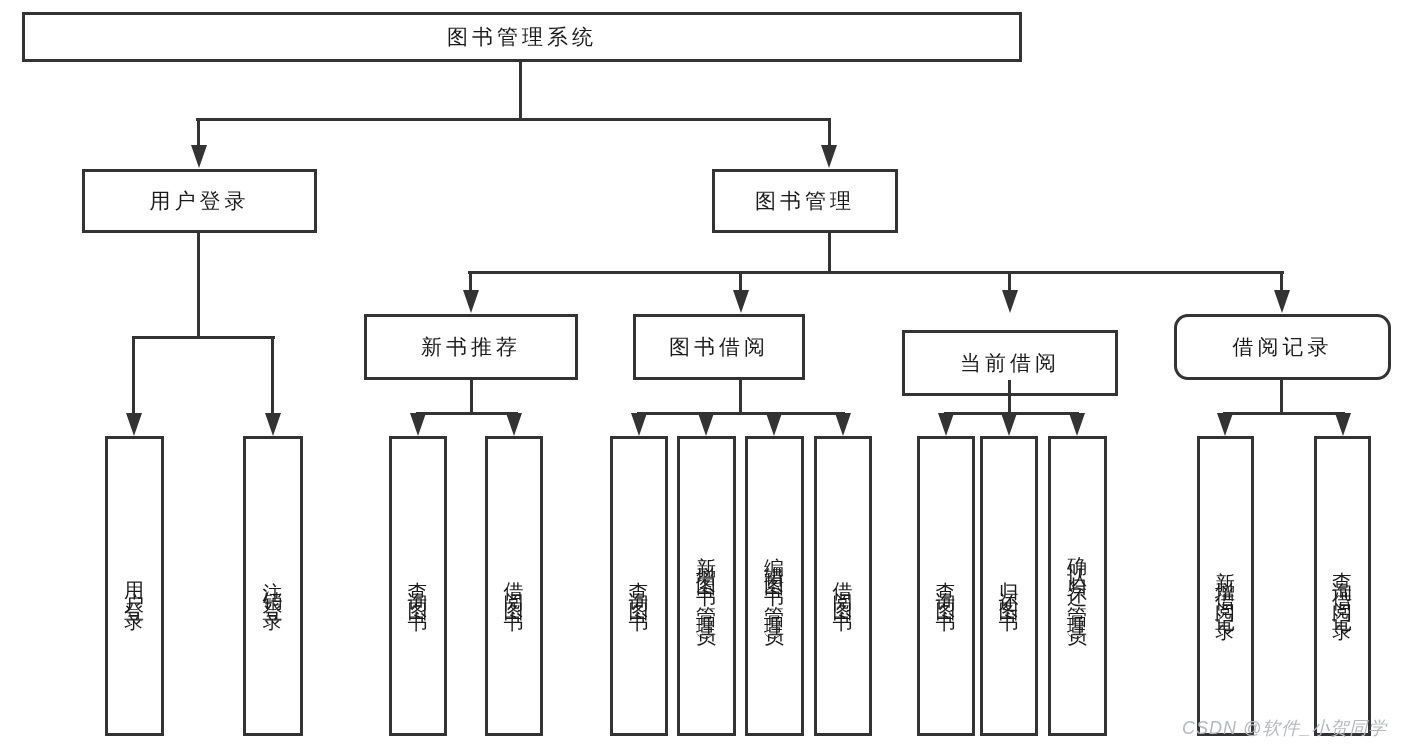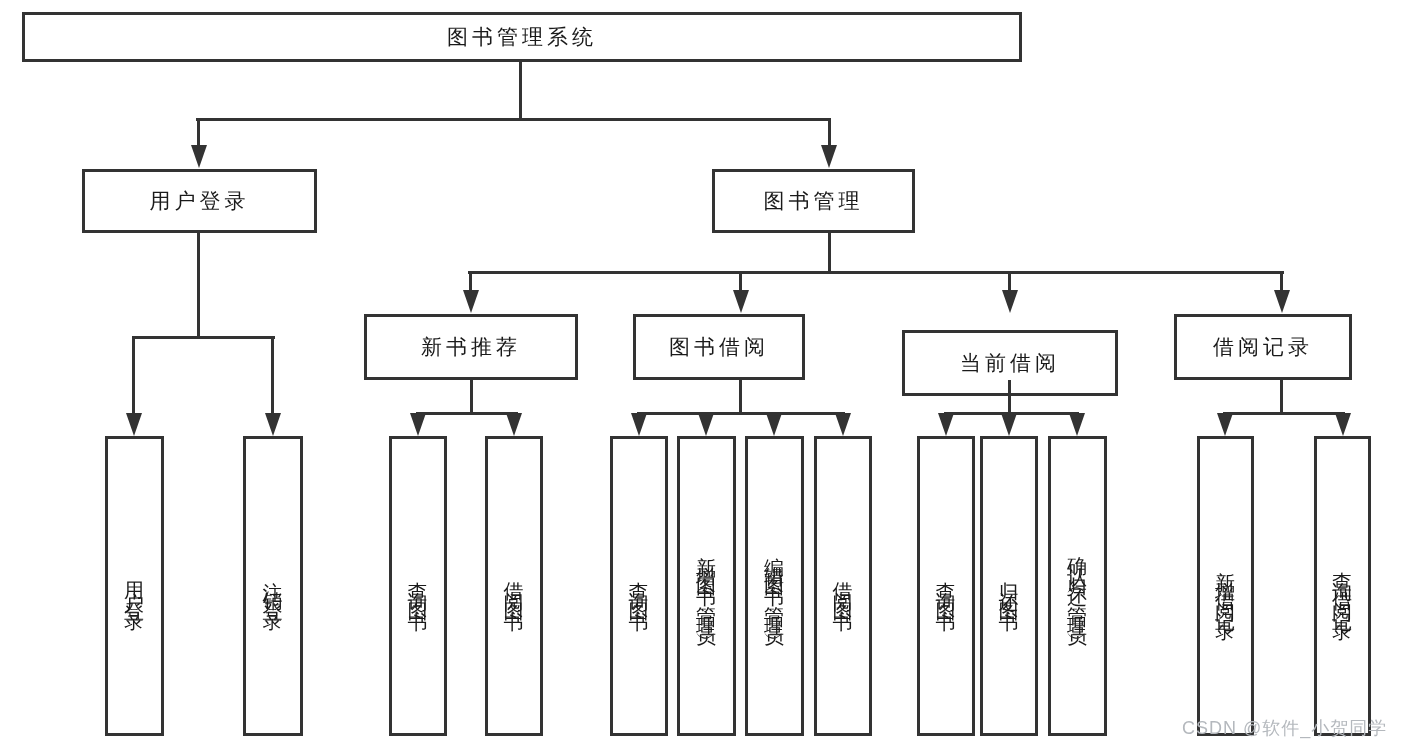--- a/index.html
+++ b/index.html
@@ -26,41 +26,41 @@
     font-size:20px;letter-spacing:10px;line-height:1;
   }
   .line{position:absolute;background:var(--line);}
   .arrow{
     position:absolute;width:0;height:0;
     border-left:8px solid transparent;border-right:8px solid transparent;
     border-top:23px solid var(--line);
   }
   .watermark{
     position:absolute;left:1182px;top:716px;z-index:5;
-    font-size:18px;letter-spacing:1px;color:var(--watermark);white-space:nowrap;
+    font-size:18px;letter-spacing:1px;color:var(--watermark);white-space:nowrap;font-style:italic;
   }
 </style>
 </head>
 <body>
 
 <div class="stage">
 
   <div class="box hbox" style="left:22px;top:12px;width:1000px;height:50px;">图书管理系统</div>
 
   <div class="box hbox" style="left:82px;top:169px;width:235px;height:64px;">用户登录</div>
 
-  <div class="box hbox" style="left:712px;top:169px;width:203px;height:64px;">图书管理</div>
+  <div class="box hbox" style="left:712px;top:169px;width:186px;height:64px;">图书管理</div>
 
   <div class="box hbox" style="left:364px;top:314px;width:214px;height:66px;">新书推荐</div>
 
   <div class="box hbox" style="left:633px;top:314px;width:172px;height:66px;">图书借阅</div>
 
   <div class="box hbox" style="left:902px;top:330px;width:216px;height:66px;">当前借阅</div>
 
-  <div class="box hbox" style="left:1174px;top:314px;width:178px;height:66px;">借阅记录</div>
+  <div class="box hbox" style="left:1174px;top:314px;width:217px;height:66px;border-radius:14px;">借阅记录</div>
 
   <div class="box vbox" style="left:105px;top:436px;width:59px;height:300px;">用户登录</div>
 
   <div class="box vbox" style="left:243px;top:436px;width:60px;height:300px;">注销登录</div>
 
   <div class="box vbox" style="left:389px;top:436px;width:58px;height:300px;">查询图书</div>
 
   <div class="box vbox" style="left:485px;top:436px;width:58px;height:300px;">借阅图书</div>
 
   <div class="box vbox" style="left:610px;top:436px;width:58px;height:300px;">查询图书</div>

